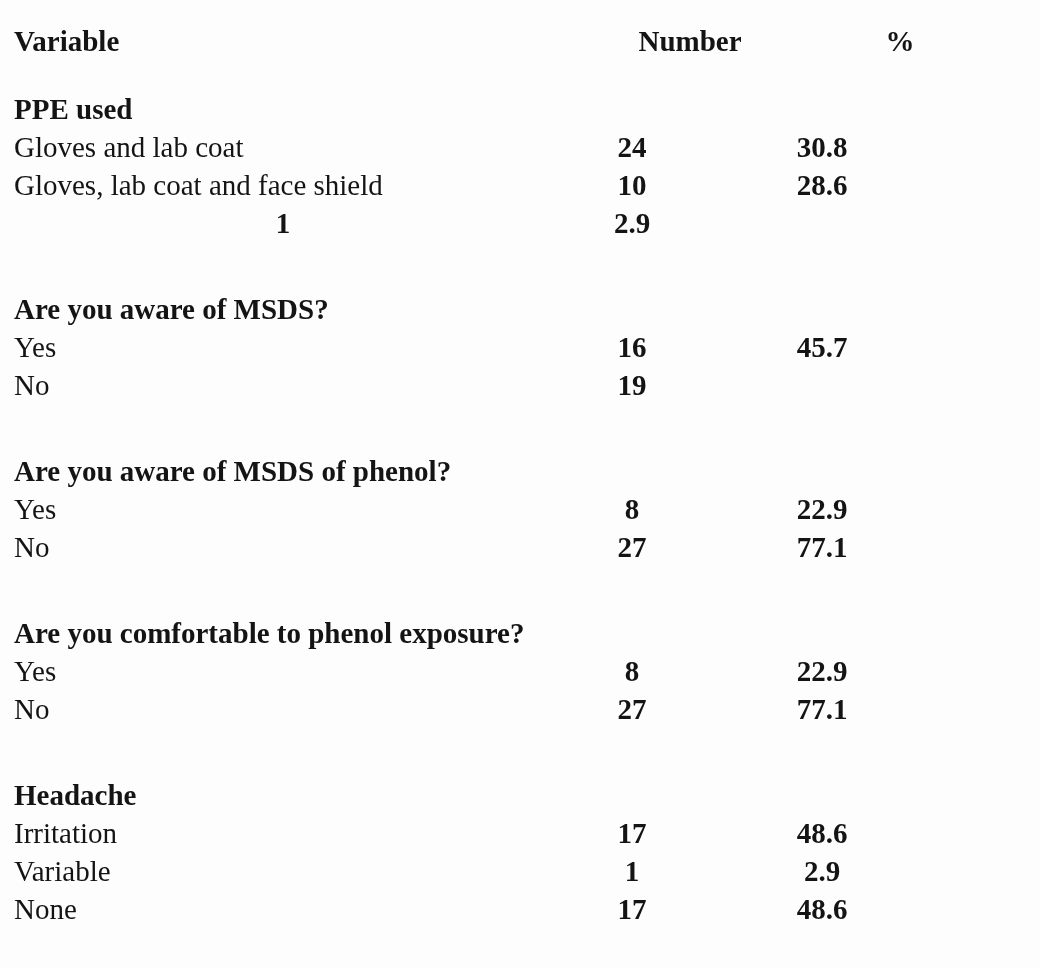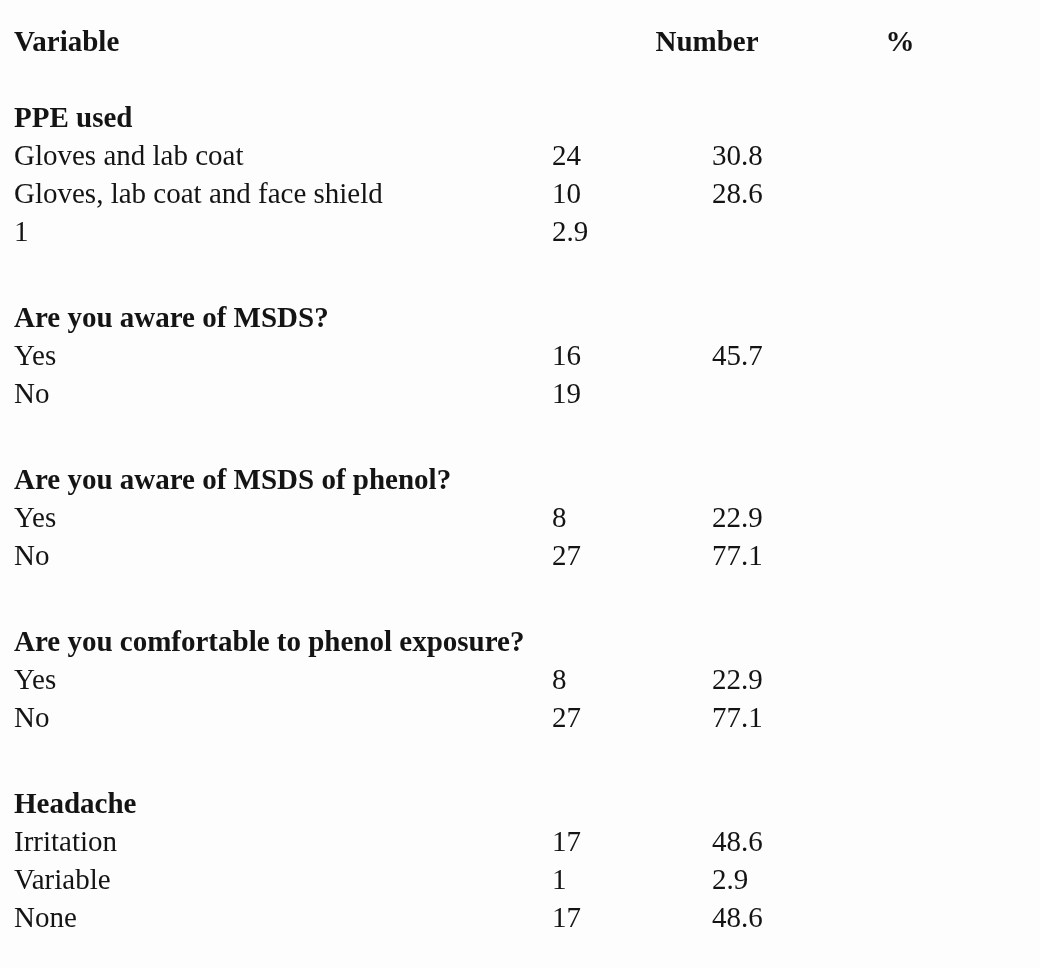--- a/index.html
+++ b/index.html
@@ -34,25 +34,25 @@
     padding: 0 108px 0 14px;
     height: 38px;
     align-items: baseline;
   }
   .header-row {
     padding-top: 14px;
     padding-bottom: 14px;
     height: auto;
   }
   .bold { font-weight: bold; }
-  .cell-num, .cell-pct { text-align: left; }
-  .head-num { text-align: center; position: relative; left: 75px; }
+  .cell-num, .cell-pct { text-align: center; font-weight: bold; }
+  .head-num { text-align: center; position: relative; left: 58px; }
   .head-pct { text-align: center; position: relative; left: 78px; }
   .section { margin-top: 48px; }
-  .section.first { margin-top: 24px; }
+  .section.first { margin-top: 16px; }
   .bottom-rules { margin-top: 24px; }
   .rule-gap { height: 9px; }
 </style>
 </head>
 <body>
 
 <div class="paper-table">
 
   <hr class="rule rule-thick">
 

